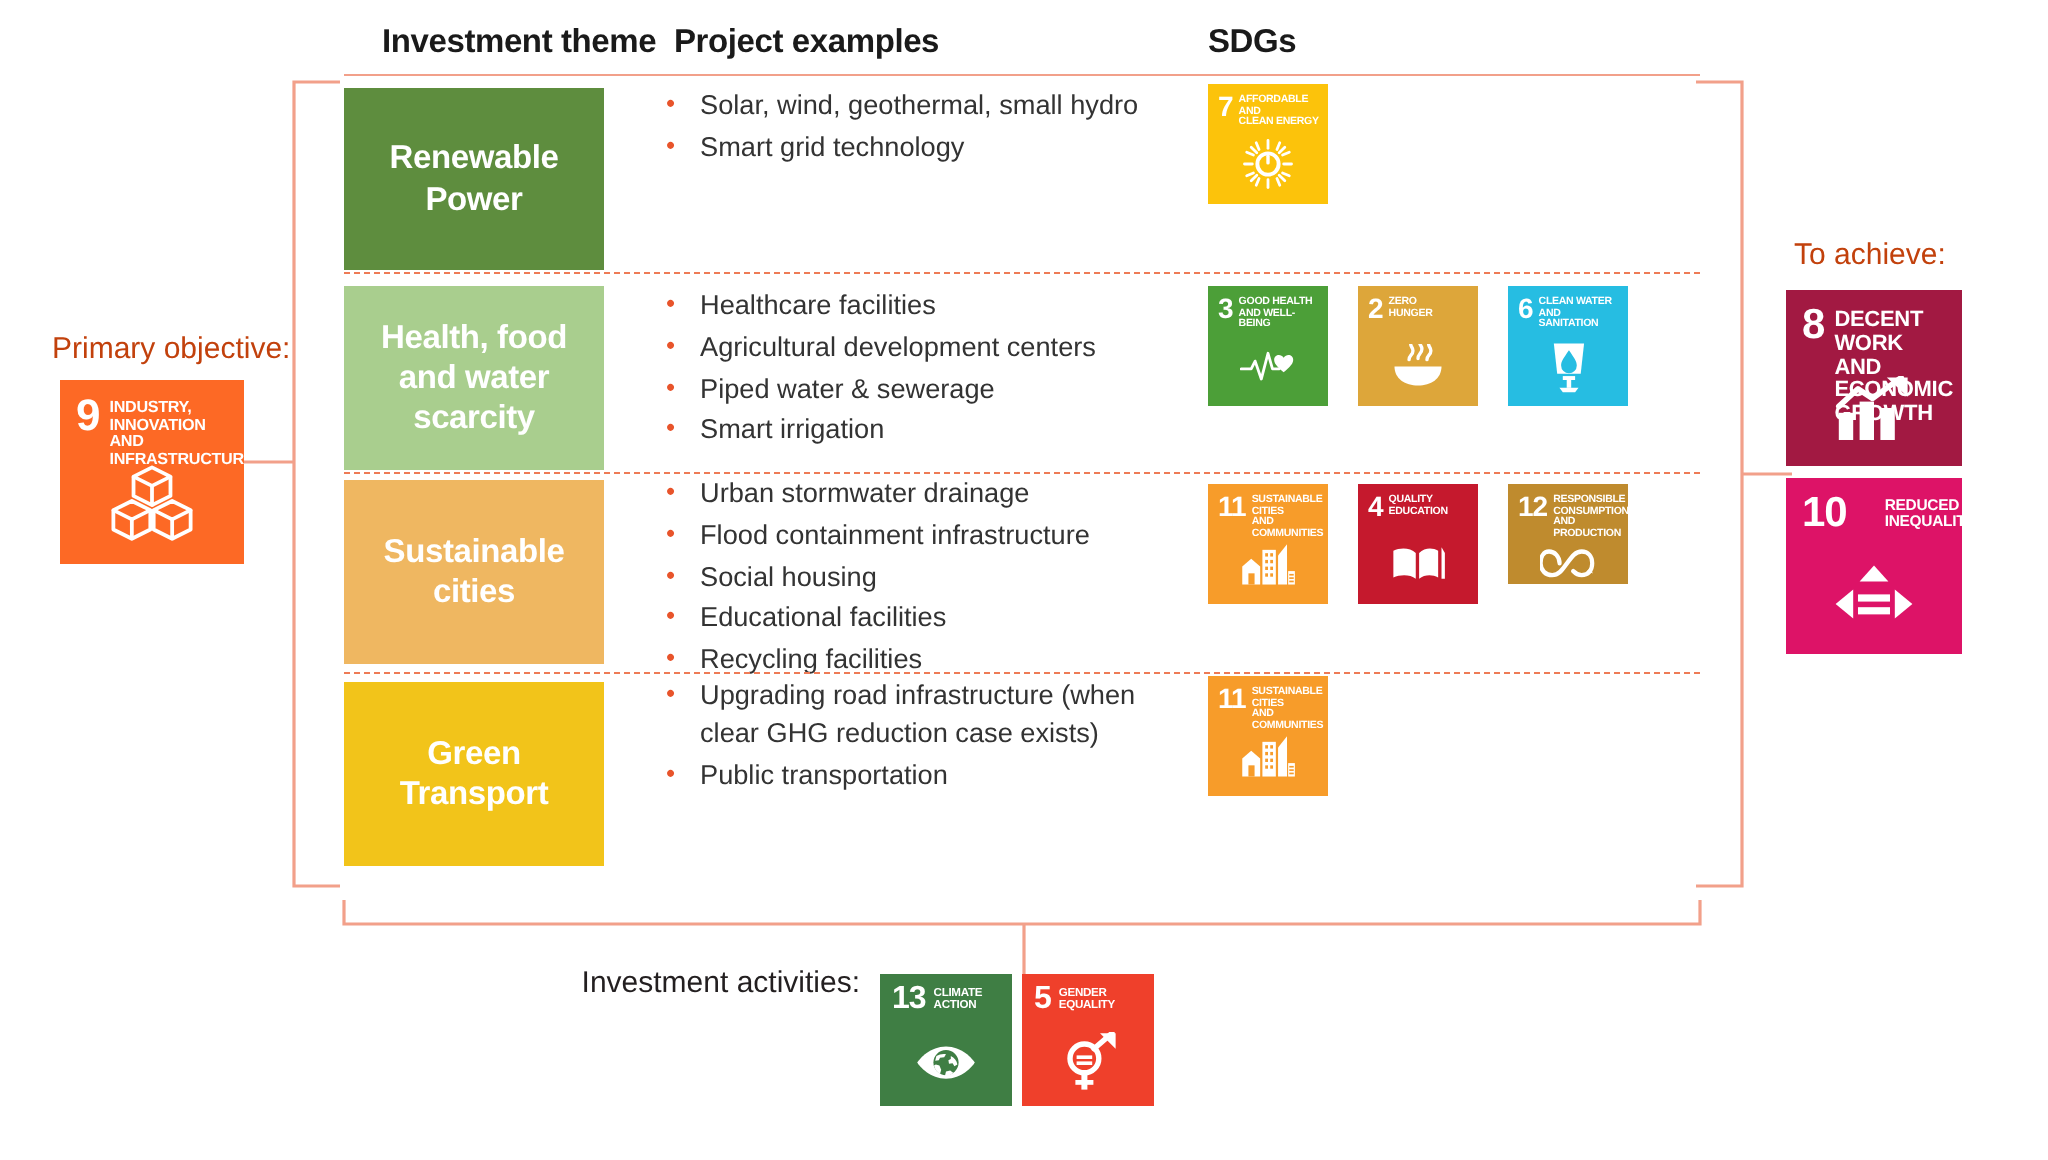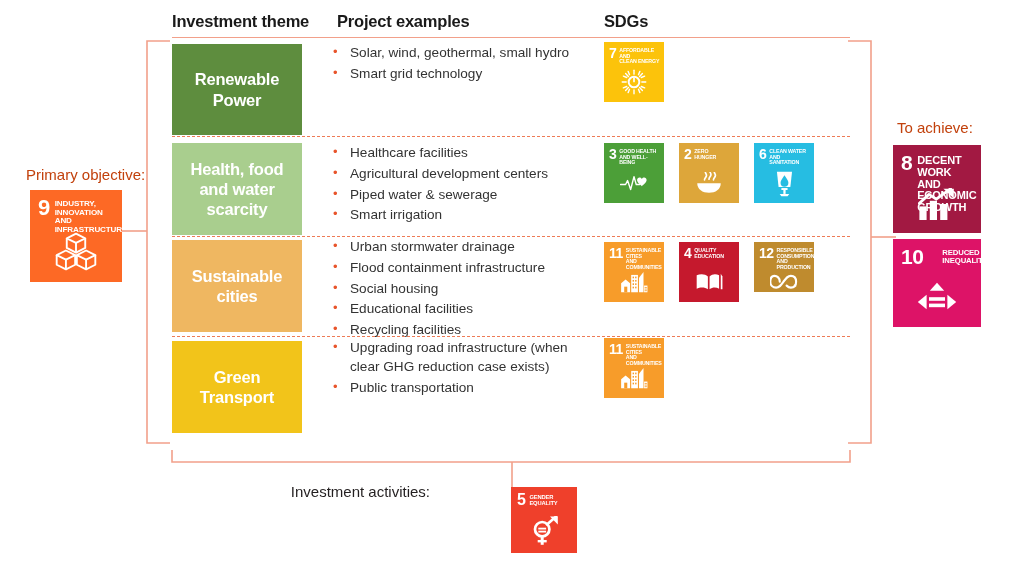--- a/index.html
+++ b/index.html
@@ -134,21 +134,21 @@
     <path d="M 170 41 L 147 41 L 147 443 L 170 443" fill="none" stroke="#F2A08A" stroke-width="1.6"></path>
     <path d="M 122 231 L 147 231" fill="none" stroke="#F2A08A" stroke-width="1.6"></path>
 
     <path d="M 848 41 L 871 41 L 871 443 L 848 443" fill="none" stroke="#F2A08A" stroke-width="1.6"></path>
     <path d="M 871 237 L 896 237" fill="none" stroke="#F2A08A" stroke-width="1.6"></path>
 
     <path d="M 172 450 L 172 462 L 850 462 L 850 450" fill="none" stroke="#F2A08A" stroke-width="1.6"></path>
     <path d="M 512 462 L 512 487" fill="none" stroke="#F2A08A" stroke-width="1.6"></path>
   </svg>
 
-  <div class="abs col-header" style="left:172px; top:12px;">Investment theme</div>
+  <div class="abs col-header" style="left:191px; top:12px;">Investment theme</div>
   <div class="abs col-header" style="left:337px; top:12px;">Project examples</div>
   <div class="abs col-header" style="left:604px; top:12px;">SDGs</div>
   <div class="abs header-rule" style="left:172px; top:37px; width:678px;"></div>
 
   <div id="rows-layer">
       <div class="abs theme-box" style="left:172px; top:44px; width:130px; height:91px; background:#5E8D3E;">
        <span>Renewable<br>Power</span>
      </div>
       <div class="abs bullets" style="left:333px; top:43px; width:250px;">
         <div class="bullet-row">
@@ -439,20 +439,38 @@
         <rect x="30" y="54" width="40" height="9" style="fill:#fff;"></rect>
       </svg>
         </div>
   </div>
     </div>
 
   <div class="abs lens-label" style="left:240px; top:481px; width:190px;">
     <div>Investment activities:</div>
   </div>
   <div id="lenses-slot" class="abs" style="left:440px; top:487px; width:150px; height:66px;">
+      <div class="sdg" style="left:0px; top:0px; width:66px; height:66px; background:#3F7E44;">
+    <div class="sdg-head" style="padding:6px 4.199999999999999px 0 6px;">
+      <div class="sdg-num" style="font-size:16px; margin-right:4px;">13</div>
+      <div class="sdg-title" style="font-size:5.808px; padding-top:1px;">CLIMATE<br>ACTION</div>
+    </div>
+    <div class="sdg-art" style="top:26px; height:36px;">
+          <svg width="30" height="18.6" viewBox="0 0 100 62">
+        <path d="M50 4 C24 4 6 24 2 31 c4 7 22 27 48 27 s44-20 48-27 C94 24 76 4 50 4 z" style="fill:#fff;"></path>
+        <circle cx="50" cy="31" r="21" fill="#3F7E44"></circle>
+        <g fill="#fff">
+          <path d="M34 20 c5-3 11-4 16-3 l-3 5 l-7 1 l-2 4 l-6 1 z"></path>
+          <path d="M58 20 c6 3 10 8 11 14 l-5 3 l-3-5 l-6 1 l-1-6 l4-2 z"></path>
+          <path d="M33 34 l6 2 l3 7 l-2 7 c-6-3-9-9-10-14 z"></path>
+          <path d="M50 46 l7-2 l5 4 c-4 4-9 6-14 6 z"></path>
+        </g>
+      </svg>
+        </div>
+  </div>
       <div class="sdg" style="left:71px; top:0px; width:66px; height:66px; background:#EF402B;">
     <div class="sdg-head" style="padding:6px 4.199999999999999px 0 6px;">
       <div class="sdg-num" style="font-size:16px; margin-right:4px;">5</div>
       <div class="sdg-title" style="font-size:5.808px; padding-top:1px;">GENDER<br>EQUALITY</div>
     </div>
     <div class="sdg-art" style="top:26px; height:36px;">
           <svg width="30" height="30" viewBox="0 0 100 100">
         <circle cx="44" cy="44" r="24" fill="none" stroke="#fff" stroke-width="9"></circle>
         <rect x="31" y="39" width="26" height="6" style="fill:#fff;"></rect>
         <rect x="31" y="49" width="26" height="6" style="fill:#fff;"></rect>

